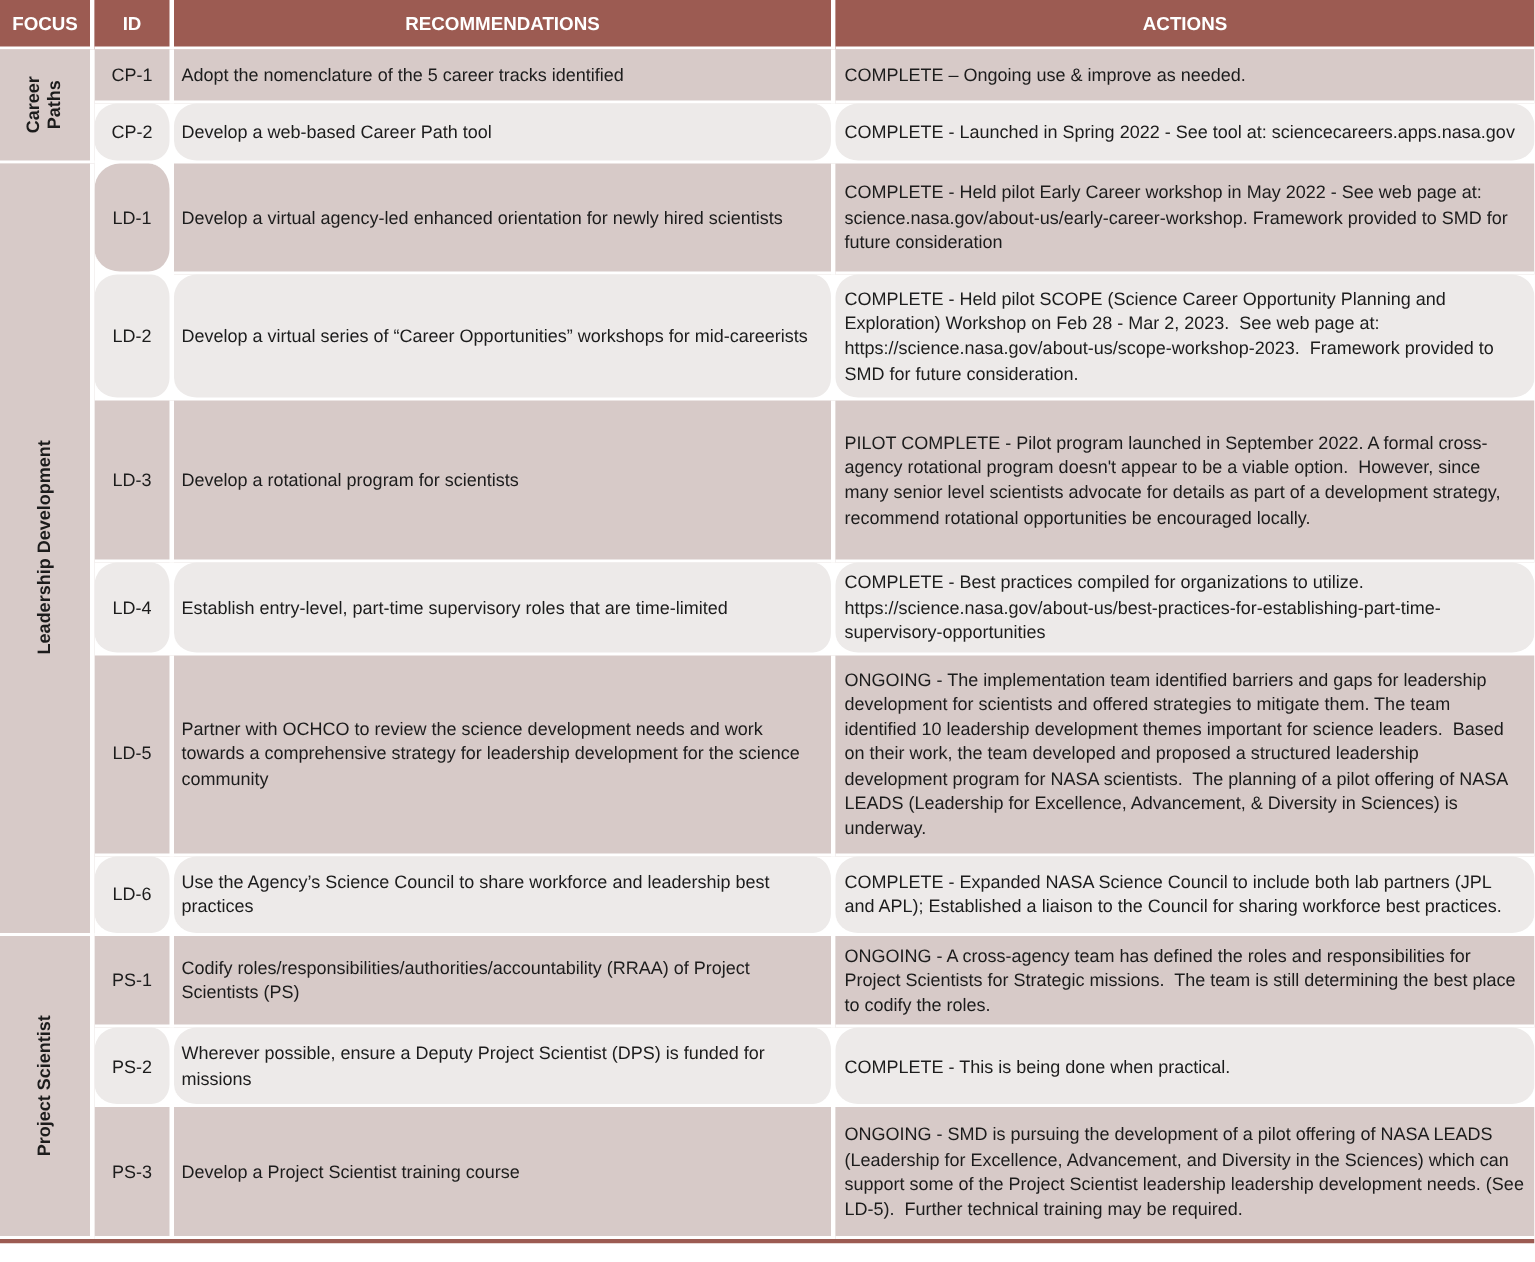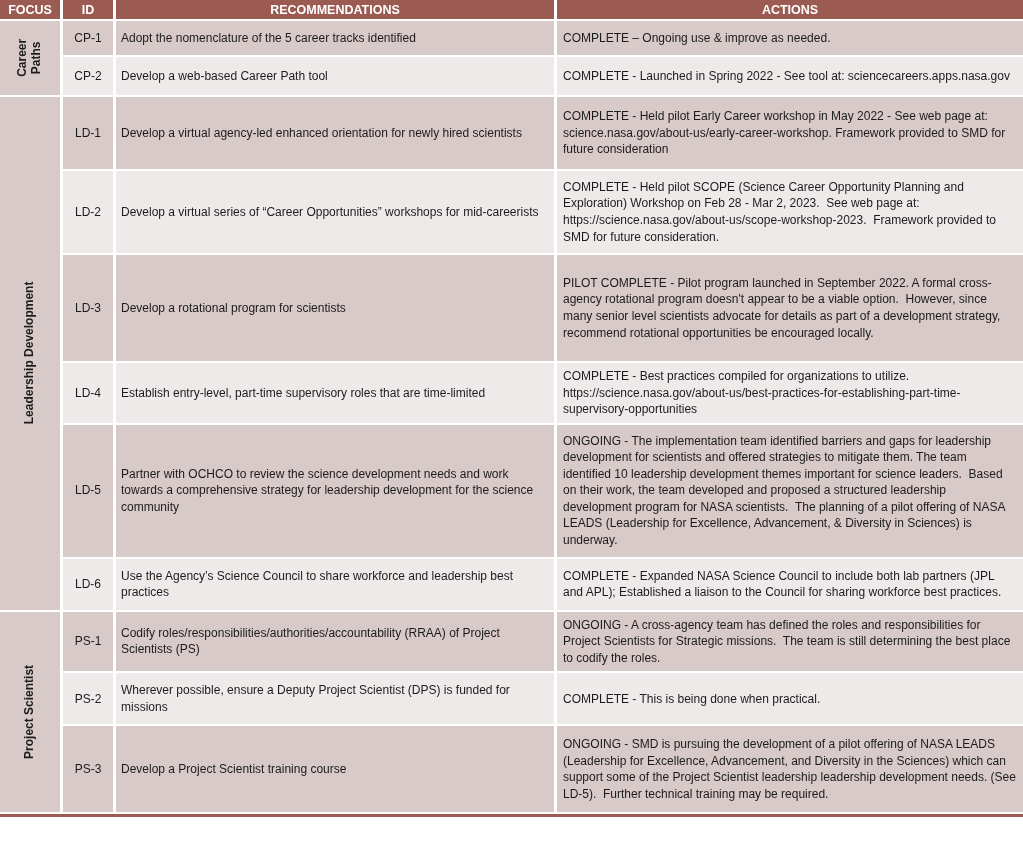--- a/index.html
+++ b/index.html
@@ -11,37 +11,37 @@
   }
   *{box-sizing:border-box;}
   html,body{margin:0;padding:0;background:#ffffff;}
   body{font-family:"Liberation Sans", sans-serif;color:var(--body-text);}
   .table-wrap{width:1023px;border-bottom:3px solid var(--header-bg);}
   table{width:1023px;table-layout:fixed;border-collapse:separate;border-spacing:0;}
   th,td{padding:0;vertical-align:middle;}
   th{
     background:var(--header-bg);color:var(--header-text);
     font-size:12.5px;font-weight:bold;text-align:center;
-    height:21px;border-bottom:2px solid #fff;
+    height:33px;border-bottom:2px solid #fff;
   }
   th:not(:last-child){border-right:3px solid #fff;}
   td{border-bottom:2px solid #fff;font-size:12px;line-height:1.38;}
   td:not(:last-child){border-right:3px solid #fff;}
   td.cell-focus{background:var(--row-dark);position:relative;}
   .vwrap{position:absolute;inset:0;display:flex;align-items:center;justify-content:center;}
   .vlabel{
     transform:rotate(-90deg);font-weight:bold;font-size:12px;line-height:1.15;
     white-space:nowrap;text-align:center;color:var(--body-text);
   }
   .sec-0 .vlabel{white-space:normal;width:56px;}
   td.cell-id{text-align:center;font-size:12px;}
   td.cell-rec{padding:5px 8px 5px 5px;white-space:pre-wrap;}
   td.cell-action{padding:5px 6px;white-space:pre-wrap;}
   tr.shade-dark td:not(.cell-focus){background:var(--row-dark);}
-  tr.shade-light td:not(.cell-focus){background:var(--row-light);}
+  tr.shade-light td:not(.cell-focus){background:var(--row-light);border-radius:15px;}
 </style>
 </head>
 <body>
 
 <div class="table-wrap">
   <table>
     <colgroup>
       <col style="width:63px">
         <col style="width:53px">
         <col style="width:441px">
@@ -70,21 +70,21 @@
           <td class="cell-id" style="height: 40px;">CP-2</td>
           <td class="cell-rec">Develop a web-based Career Path tool</td>
           <td class="cell-action">COMPLETE - Launched in Spring 2022 - See tool at: sciencecareers.apps.nasa.gov</td>
         </tr>
         <tr class="shade-dark">
           <td class="cell-focus sec-1" rowspan="6">
             <div class="vwrap">
               <span class="vlabel">Leadership Development</span>
             </div>
           </td>
-          <td class="cell-id" style="height: 74px;">LD-1</td>
+          <td class="cell-id" style="height: 74px; border-radius: 17px;">LD-1</td>
           <td class="cell-rec">Develop a virtual agency-led enhanced orientation for newly hired scientists</td>
           <td class="cell-action">COMPLETE - Held pilot Early Career workshop in May 2022 - See web page at: science.nasa.gov/about-us/early-career-workshop. Framework provided to SMD for future consideration</td>
         </tr>
         <tr class="shade-light">
           <td class="cell-id" style="height: 84px;">LD-2</td>
           <td class="cell-rec">Develop a virtual series of “Career Opportunities” workshops for mid-careerists</td>
           <td class="cell-action">COMPLETE - Held pilot SCOPE (Science Career Opportunity Planning and Exploration) Workshop on Feb 28 - Mar 2, 2023.  See web page at: https://science.nasa.gov/about-us/scope-workshop-2023.  Framework provided to SMD for future consideration.</td>
         </tr>
         <tr class="shade-dark">
           <td class="cell-id" style="height: 108px;">LD-3</td>

